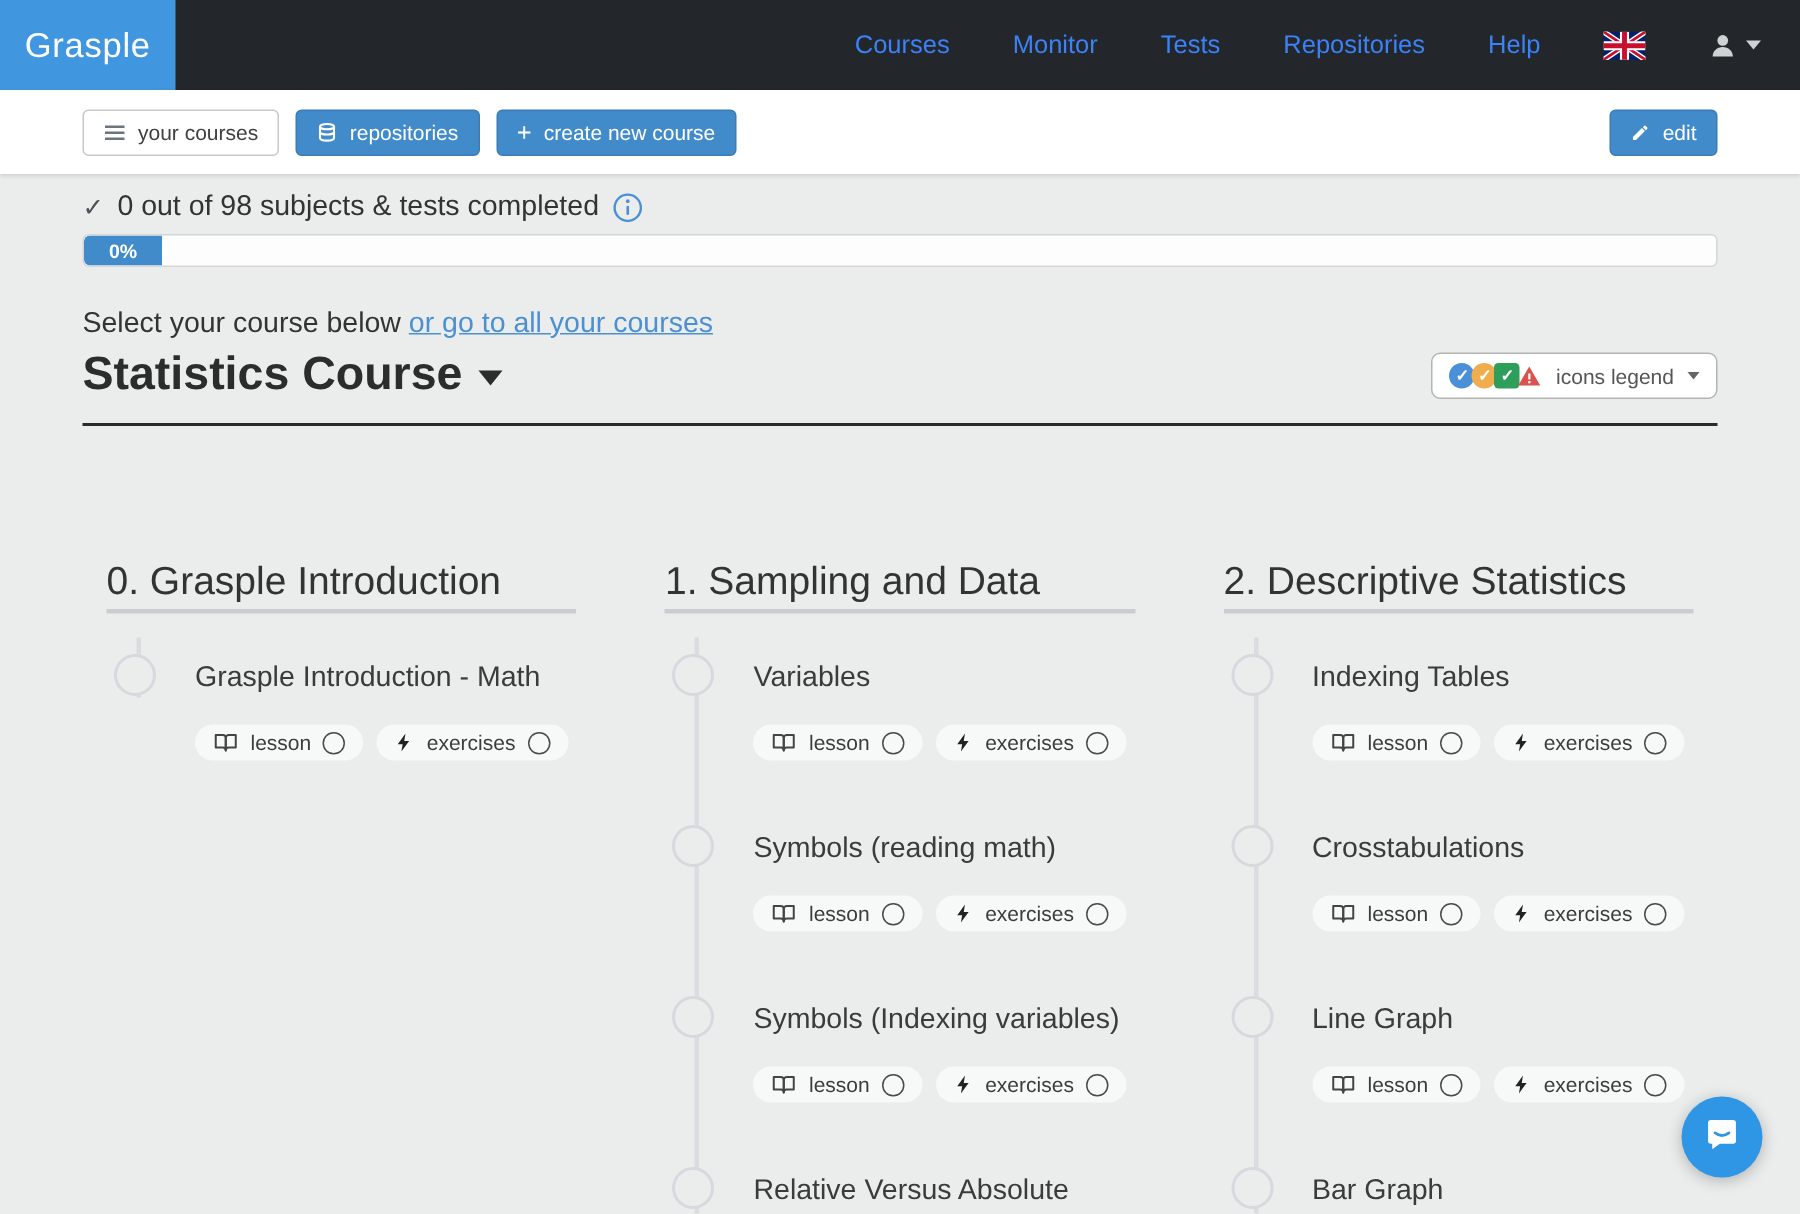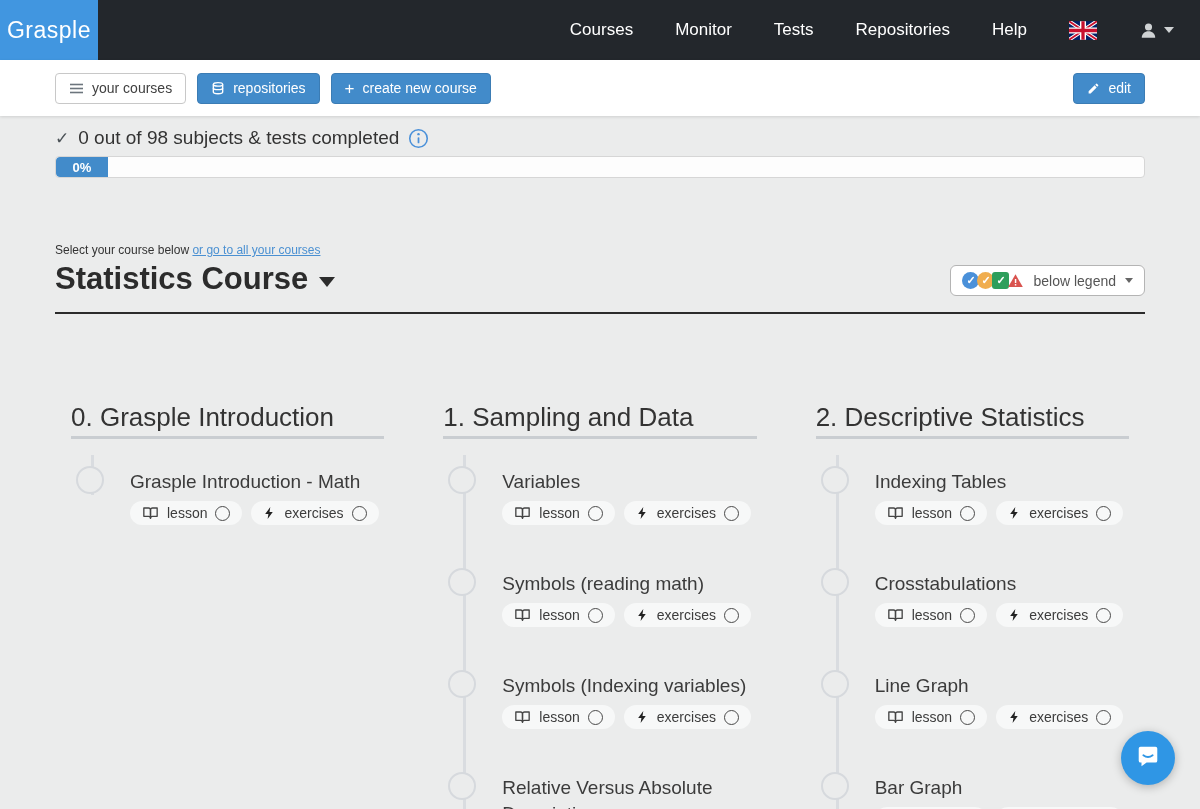--- a/index.html
+++ b/index.html
@@ -6,27 +6,27 @@
   html, body { margin:0; padding:0; overflow:hidden; }
   body {
     width:1200px; height:809px;
     background:#ebecec;
     font-family:"Liberation Sans", sans-serif;
     color:#333;
   }
   
   .navbar { height:60px; background:#23272c; display:flex; align-items:stretch; }
   .brand {
-    width:98px; background:#4196e0; color:#fff;
+    width:117px; background:#4196e0; color:#fff;
     display:flex; align-items:center; justify-content:center;
     font-size:23px; font-weight:300; letter-spacing:.5px; cursor:pointer;
   }
   .nav-right {
     margin-left:auto; display:flex; align-items:center; gap:42px;
-    padding-right:26px; color:#ffffff; font-size:17px;justify-content:space-between;
+    padding-right:26px; color:#3b82f6; font-size:17px;justify-content:space-between;
   }
   .nav-item { cursor:pointer; }
   .flag { width:28px; height:19px; display:block; cursor:pointer; }
   .user-menu { display:flex; align-items:center; gap:6px; cursor:pointer; }
   .user-icon svg { display:block; }
   .caret { width:0; height:0; border-left:5px solid transparent; border-right:5px solid transparent; border-top:6px solid #cfd2d4; }
   
   .toolbar {
     height:56px; background:#fff; display:flex; align-items:center;
     padding:0 55px; gap:11px; position:relative; z-index:2;
@@ -52,21 +52,21 @@
   .progress-track {
     margin-top:7px; height:22px; background:#fdfdfd;
     border:1px solid #d6d6d6; border-radius:4px; overflow:hidden;
   }
   .progress-fill {
     height:100%; background:#428bca; color:#fff;
     font-size:13px; font-weight:bold;
     display:flex; align-items:center; justify-content:center;
     border-radius:4px 0 0 4px;
   }
-  .select-row { margin-top:65px; font-size:12px; color:#333; }
+  .select-row { margin-top:27px; font-size:19px; color:#333; }
   .courses-link { color:#4a90d2; text-decoration:underline; cursor:pointer; }
   .title-row { display:flex; align-items:flex-end; justify-content:space-between; margin-top:4px; }
   .course-title {
     font-size:31px; color:#2c2c2c; font-weight:600; margin:0;
     display:flex; align-items:center; gap:11px; cursor:pointer;
   }
   .caret-dark { width:0; height:0; border-left:8px solid transparent; border-right:8px solid transparent; border-top:10px solid #2c2c2c; margin-top:6px; }
   .legend-btn {
     height:31px; background:#fff; border:1px solid #b4b4b4; border-radius:6px;
     display:flex; align-items:center; padding:0 11px; gap:9px;
@@ -90,21 +90,21 @@
   }
   .col-body { position:relative; padding-top:14px; }
   .timeline-line { position:absolute; left:36px; top:0; width:3px; height:900px; background:#d9dce0; }
   .timeline-line.short { height:40px; }
   .subject-item { position:relative; padding-left:75px; margin-bottom:46px; min-height:56px; }
   .subject-node {
     position:absolute; left:21px; top:-3px; width:28px; height:28px;
     border:2px solid #d6d9dd; border-radius:50%; background:#ebecec; cursor:pointer;
   }
   .subject-title { font-size:19px; line-height:26px; color:#3b3b3b; cursor:pointer; }
-  .badge-row { margin-top:6px; display:flex; gap:9px; }
+  .badge-row { margin-top:18px; display:flex; gap:9px; }
   .pill {
     display:inline-flex; align-items:center; gap:8px;
     background:#f7f8f8; border-radius:13px; padding:4px 12px;
     font-size:14px; color:#3c3c3c; cursor:pointer;
   }
   .pill svg { display:block; }
   .status-circle { width:15px; height:15px; border:1.5px solid #4a4a4a; border-radius:50%; background:transparent; }
   
   .chat-bubble {
     position:fixed; right:25px; bottom:24px; width:54px; height:54px;
@@ -214,21 +214,21 @@
         <span class="legend-ico ico-circle" style="background:#f0ad4e">✓</span>
         <span class="legend-ico ico-square" style="background:#2e9e5b">✓</span>
         <span class="legend-ico">
           <svg width="17" height="16" viewBox="0 0 24 24" fill="#d9534f">
             <path d="M12 2 23 21H1z"></path>
               <rect x="11" y="9" width="2.2" height="6" fill="#fff"></rect>
               <rect x="11" y="16.6" width="2.2" height="2.2" fill="#fff"></rect>
           </svg>
         </span>
       </span>
-      <span>below legend</span>
+      <span>icons legend</span>
       <span class="caret-small"></span>
     </button>
   </div>
 
   <hr class="divider">
 
   <div class="columns">
   <section class="column">
     <h2 class="col-header">0. Grasple Introduction</h2>
     <div class="col-body">

